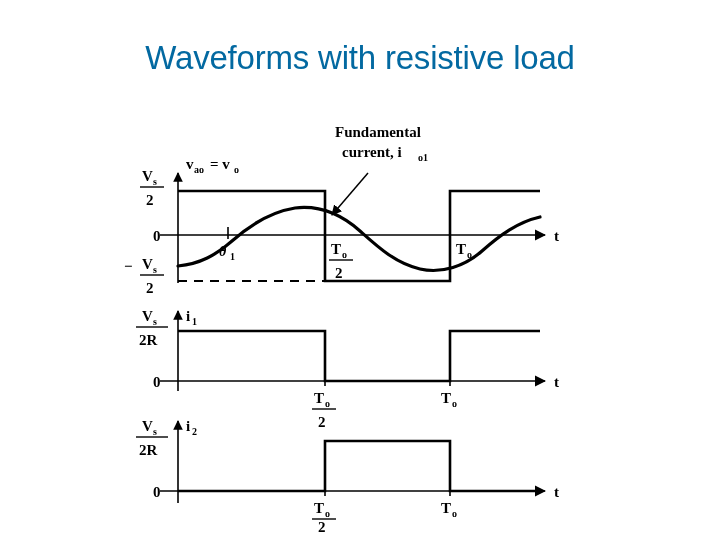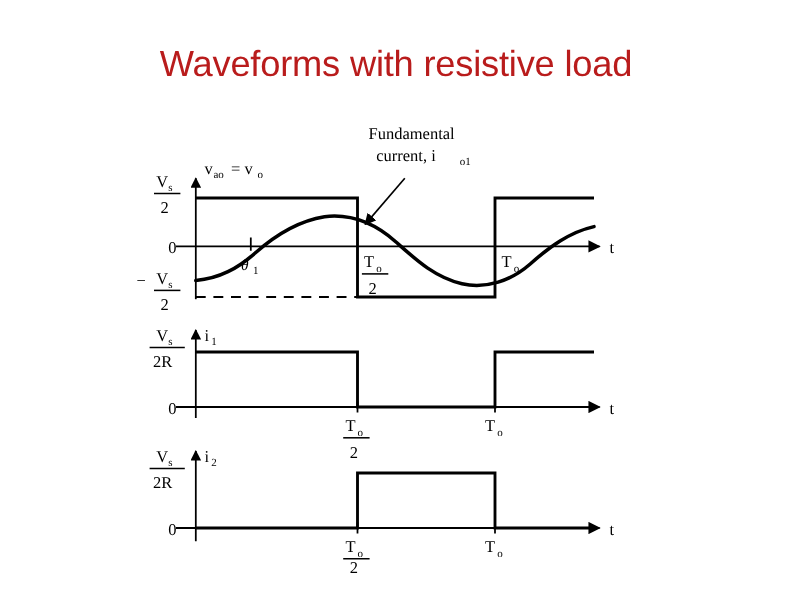--- a/index.html
+++ b/index.html
@@ -19,32 +19,33 @@
   
   #slide-title {
     position: absolute;
     top: 38px;
     left: 0;
     width: 720px;
     text-align: center;
     font-family: "Liberation Sans", sans-serif;
     font-size: 33px;
     font-weight: 400;
-    color: #b91c1c;
+    color: #0369a1;
     letter-spacing: -0.2px;
     line-height: 40px;
   }
 
   
   #figure {
     position: absolute;
     left: 120px;
-    top: 112px;
+    top: 123px;
     width: 490px;
     height: 410px;
+    font-weight: bold;
   }
   #figure svg {
     display: block;
   }
 
   
   .fig-text {
     font-family: "Liberation Serif", serif;
     fill: #000000;
   }

